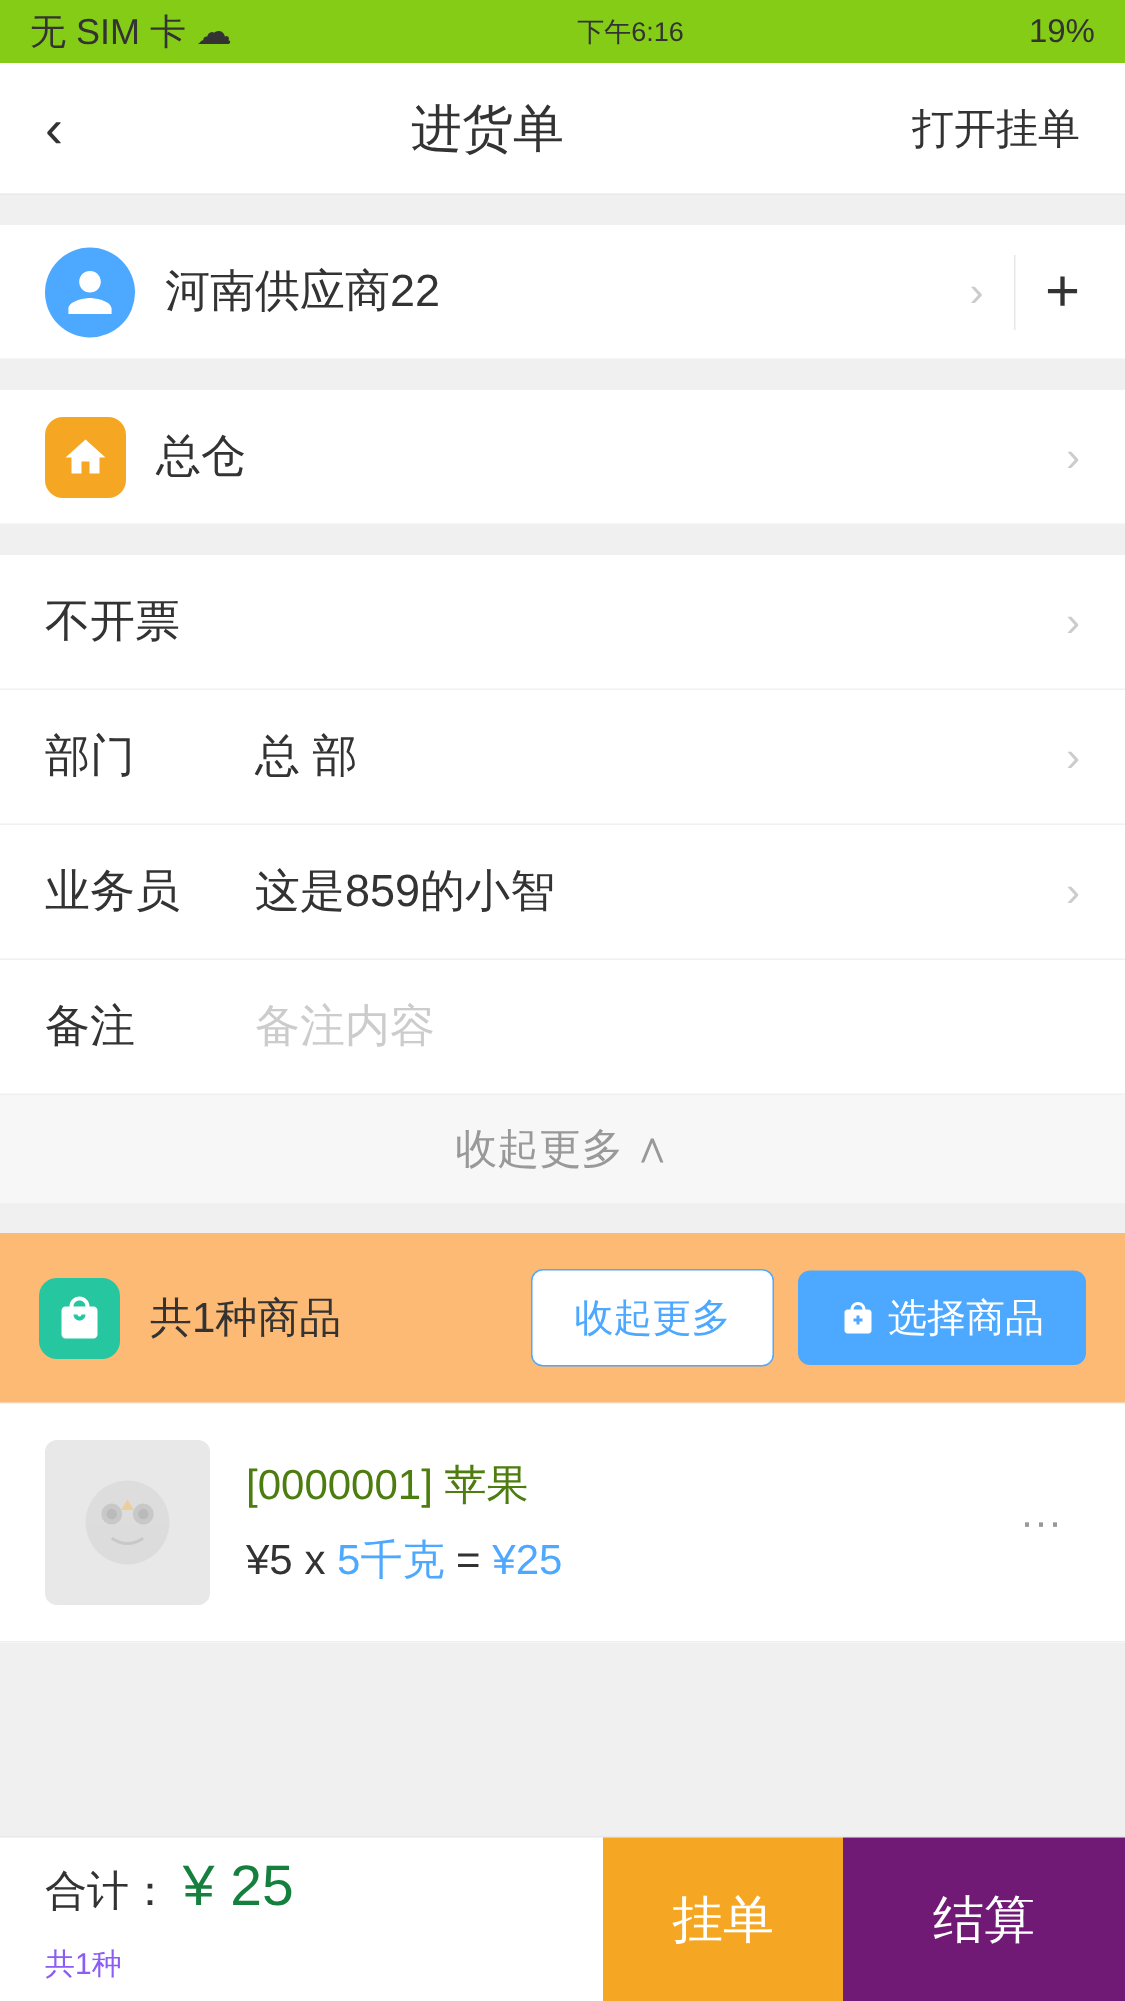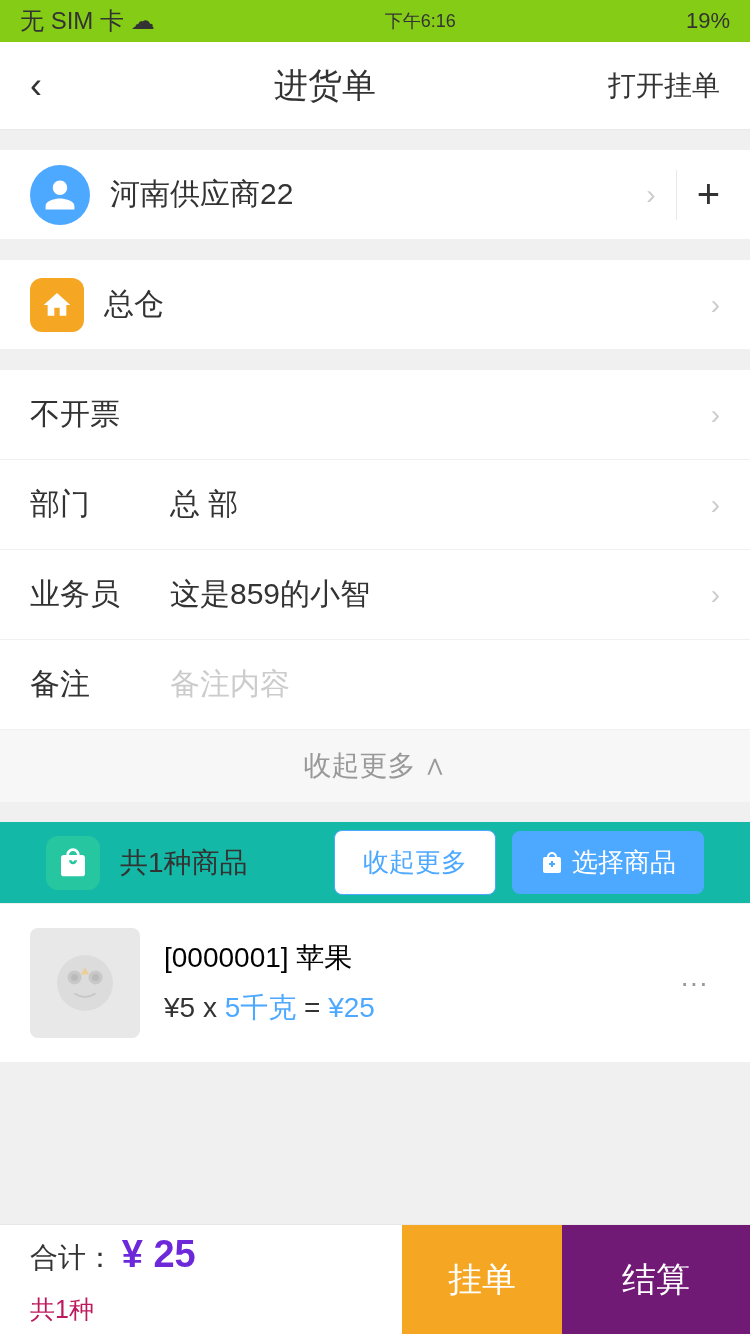--- a/index.html
+++ b/index.html
@@ -129,25 +129,25 @@
       background: #f7f7f7;
       height: 72px;
       display: flex;
       align-items: center;
       justify-content: center;
       font-size: 28px;
       color: #999;
     }
     
     .products-header {
-      background: #14b8a6;
-      display: flex;
-      align-items: center;
-      padding: 0 46px;
-      height: 82px;
+      background: #fdba74;
+      display: flex;
+      align-items: center;
+      padding: 0 26px;
+      height: 114px;
       border-bottom: 1px solid #f0f0f0;
     }
     .products-icon {
       width: 54px;
       height: 54px;
       border-radius: 12px;
       background: #26c6a0;
       display: flex;
       align-items: center;
       justify-content: center;
@@ -191,21 +191,21 @@
       border-radius: 8px;
       display: flex;
       align-items: center;
       justify-content: center;
       margin-right: 24px;
       flex-shrink: 0;
       overflow: hidden;
     }
     .product-thumb svg { width: 70px; height: 70px; opacity: 0.4; }
     .product-info { flex: 1; }
-    .product-name { font-size: 28px; color: #000000; margin-bottom: 12px; }
+    .product-name { font-size: 28px; color: #4d7c0f; margin-bottom: 12px; }
     .product-price { font-size: 28px; color: #333; }
     .product-price .highlight { color: #4da8ff; }
     .product-more {
       font-size: 28px;
       color: #999;
       padding: 8px 12px;
     }
     
     .footer {
       position: fixed;
@@ -223,26 +223,26 @@
       flex-direction: column;
       justify-content: center;
       padding: 0 30px;
     }
     .footer-total-row {
       font-size: 28px;
       color: #333;
     }
     .footer-total-amount {
       font-size: 38px;
-      font-weight: bold;
-      color: #6d28d9;
+      font-weight: normal;
+      color: #15803d;
     }
     .footer-total-sub {
-      font-size: 25px;
-      color: #be185d;
+      font-size: 20px;
+      color: #8b5cf6;
       margin-top: 16px;
     }
     .btn-hang {
       width: 160px;
       background: #f5a623;
       color: #fff;
       border: none;
       font-size: 34px;
       display: flex;
       align-items: center;

